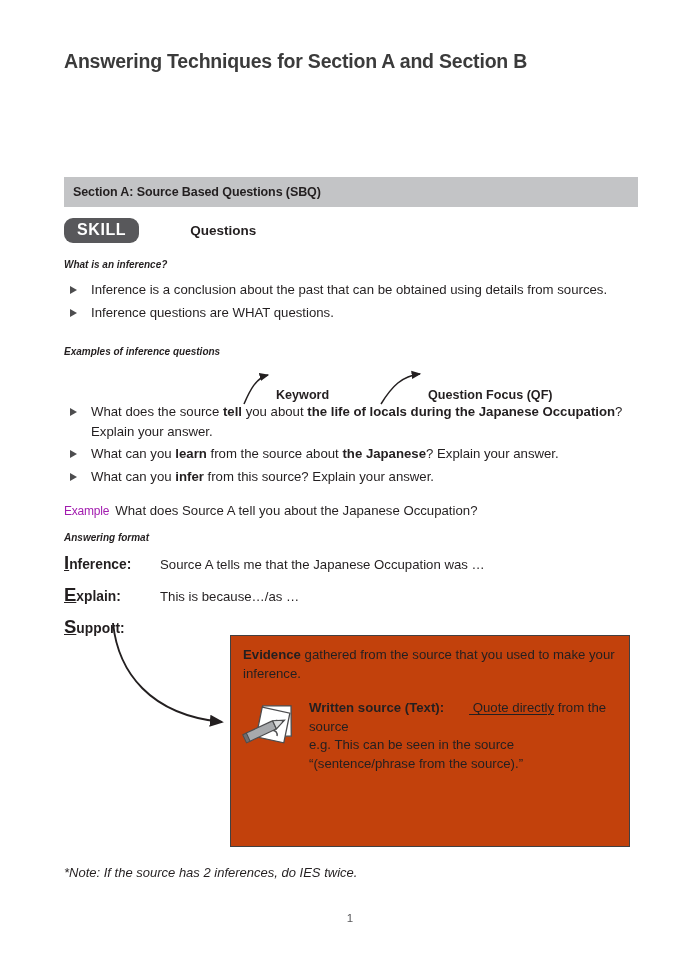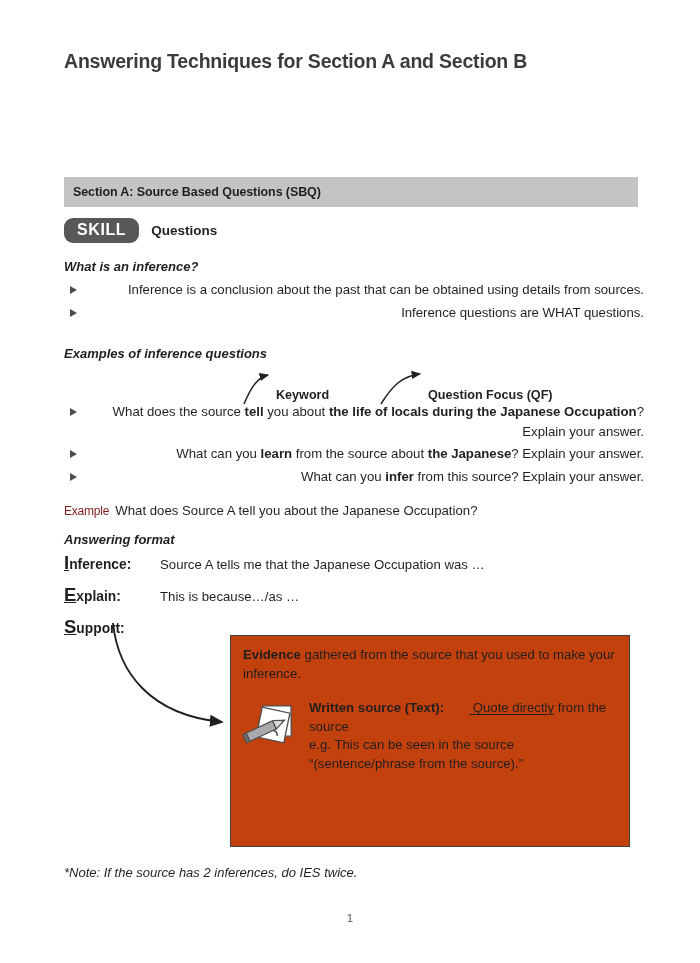--- a/index.html
+++ b/index.html
@@ -53,20 +53,21 @@
     letter-spacing: -0.1px;
   }
 
   
   .skill-row {
     position: absolute;
     left: 64px;
     top: 218px;
     display: flex;
     align-items: center;
+    gap: 39px;
   }
   .skill-pill {
     background: #58585b;
     color: #ffffff;
     font-size: 16px;
     font-weight: bold;
     letter-spacing: 0.6px;
     border-radius: 9px;
     padding: 3px 13px 4px 13px;
     line-height: 1.15;
@@ -76,33 +77,32 @@
     font-weight: bold;
     margin-left: 12px;
     color: #231f20;
   }
 
   
   .ital-head {
     position: absolute;
     font-style: italic;
     font-weight: bold;
-    font-size: 13px;
+    font-size: 10px;
     color: #231f20;
   }
   #q-head { left: 64px; top: 259px; }
   #ex-head { left: 64px; top: 346px; }
   #ans-head { left: 64px; top: 532px; }
 
   .bullet-list {
     position: absolute;
     margin: 0;
     padding: 0;
     list-style: none;
-    text-align: right;
   }
   .bullet-list li {
     position: relative;
     padding-left: 27px;
     font-size: 13.2px;
     line-height: 1.48;
     color: #231f20;
     margin-bottom: 3px;
   }
   .bullet-list li::before {
@@ -123,21 +123,21 @@
 
   
   .example-line {
     position: absolute;
     left: 64px;
     top: 503px;
     font-size: 13.2px;
     color: #231f20;
   }
   .example-tag {
-    color: #7f1d1d;
+    color: #a21caf;
     font-size: 12px;
     letter-spacing: -0.2px;
     margin-right: 6px;
   }
 
   
   .ies {
     position: absolute;
     left: 64px;
     top: 552px;

